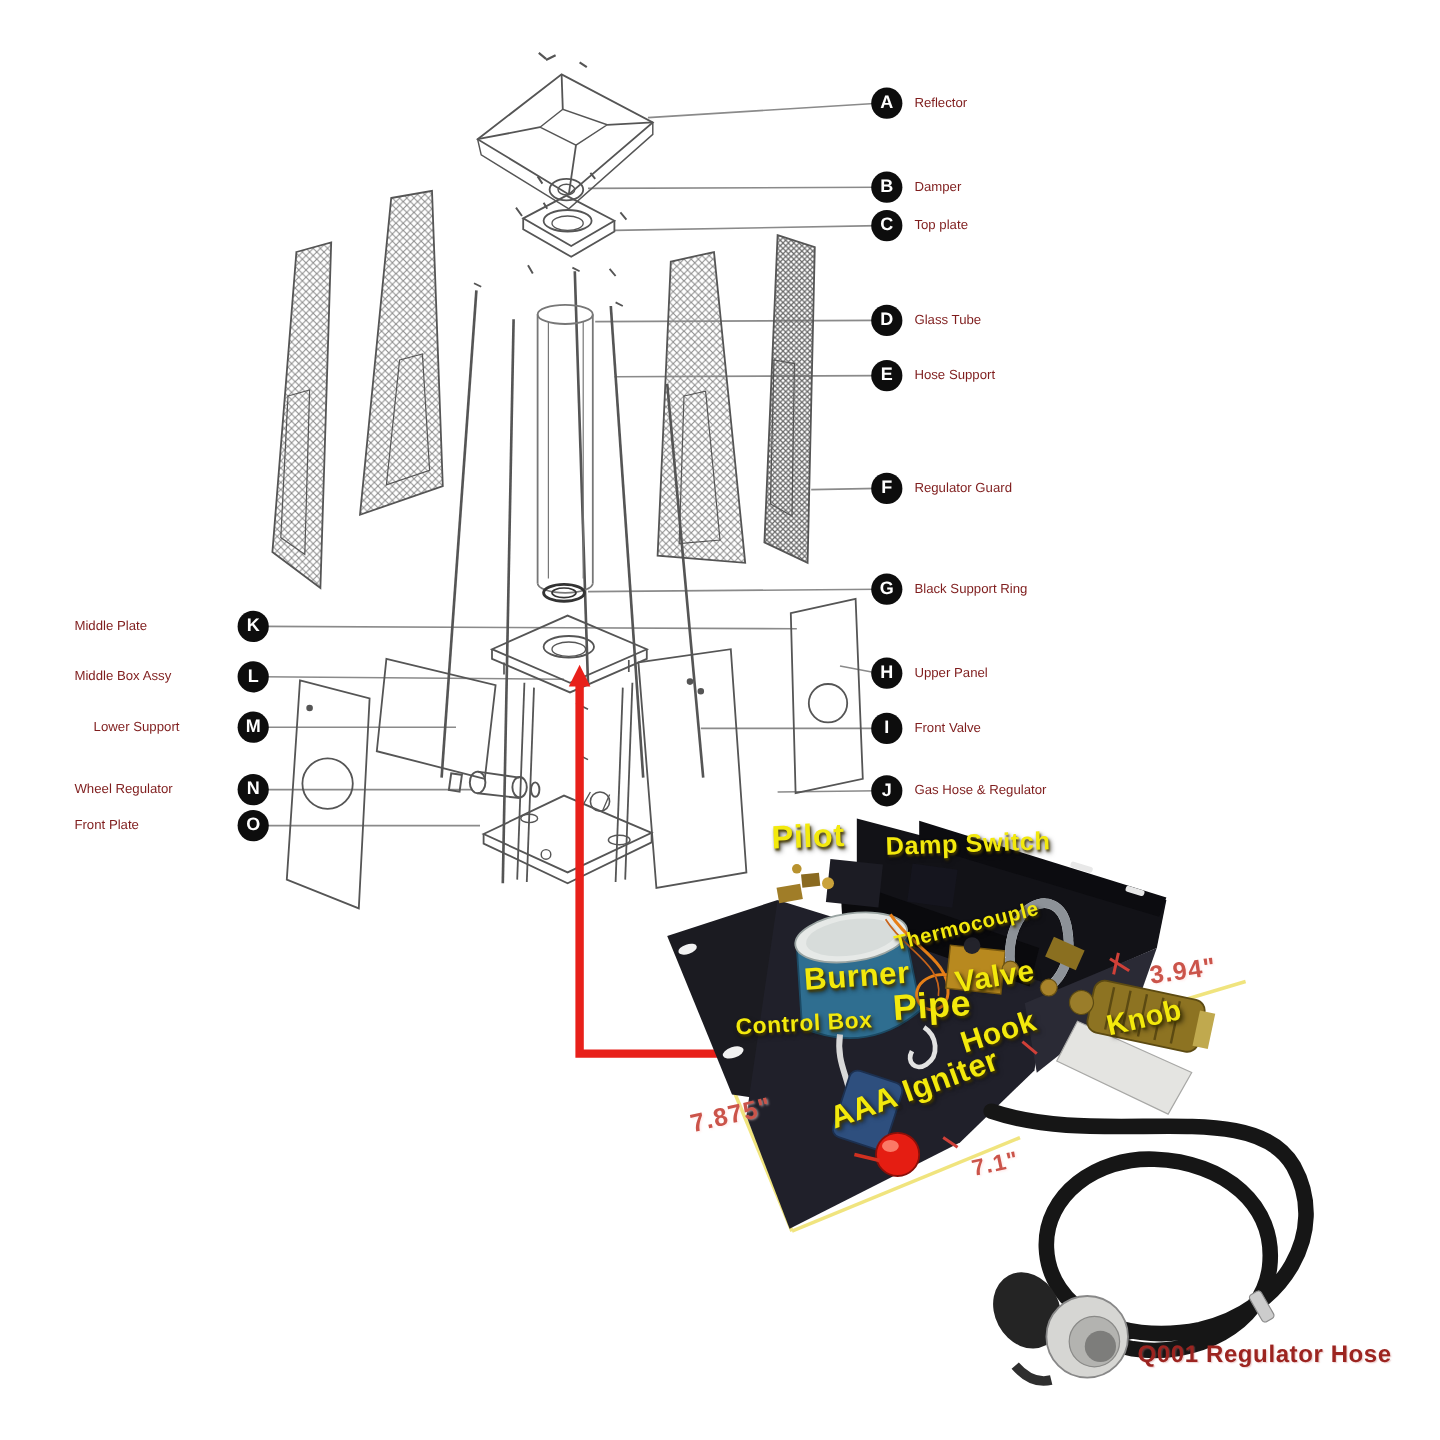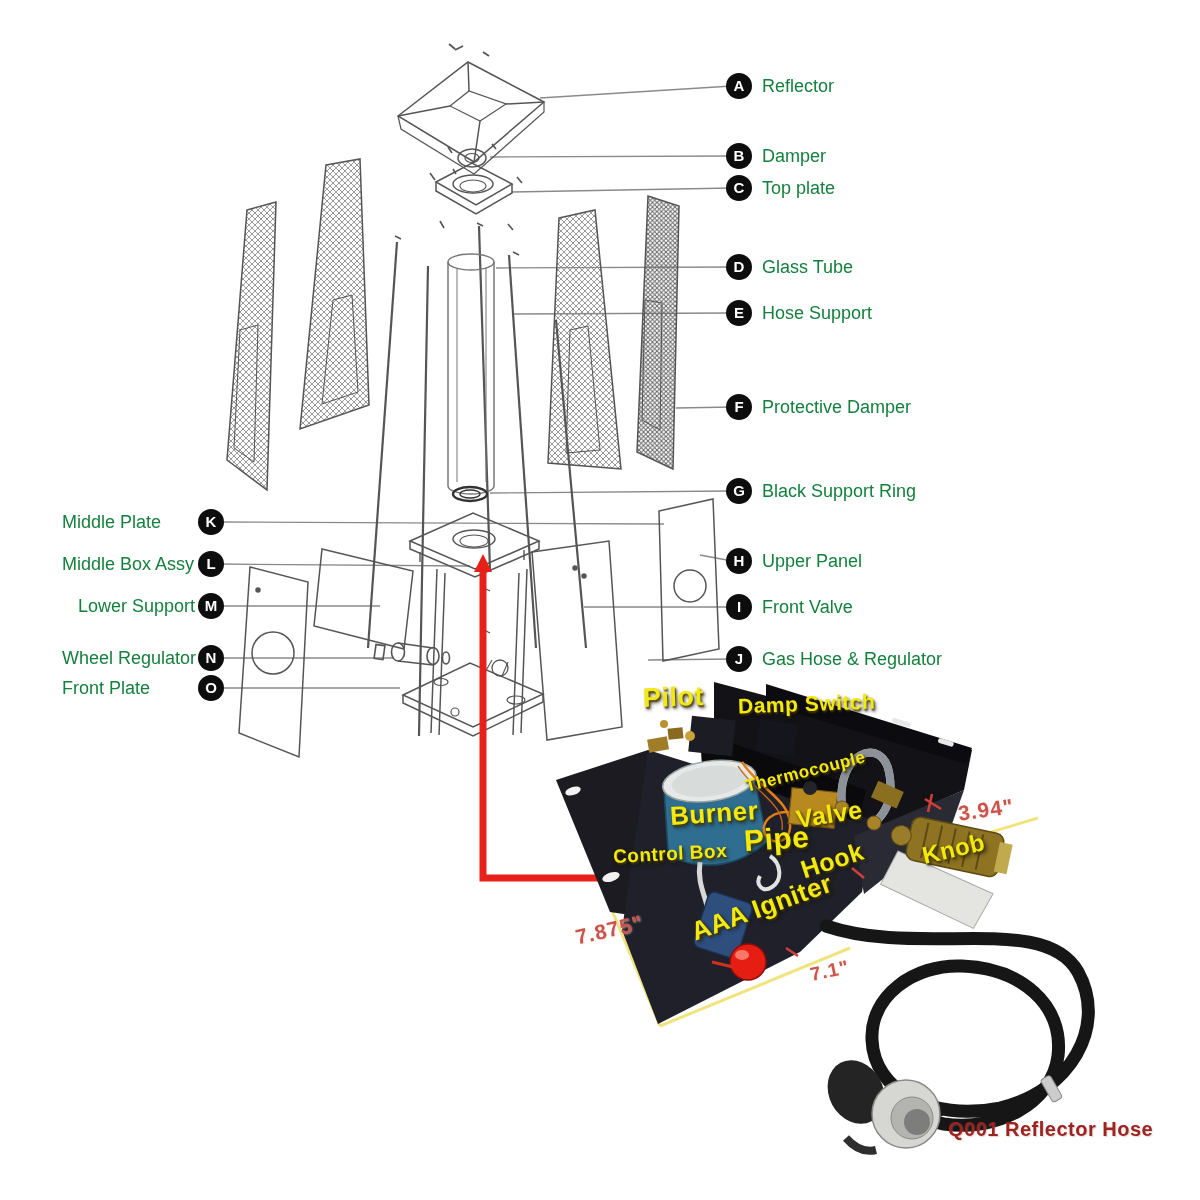--- a/index.html
+++ b/index.html
@@ -1,20 +1,20 @@
 <!DOCTYPE html>
 <html><head>
 <meta charset="utf-8">
 <style>
   html,body{margin:0;padding:0;background:#fff;font-family:"Liberation Sans",sans-serif;}
   #canvas{position:relative;width:1200px;height:1200px;background:#fff;overflow:hidden;}
   #linework{position:absolute;left:0;top:0;}
   .callout-badge{position:absolute;width:26px;height:26px;border-radius:50%;background:#0d0d0d;color:#fff;
     font-weight:bold;font-size:15px;line-height:26px;text-align:center;}
-  .callout-label{position:absolute;font-size:18px;color:#15803d;white-space:nowrap;line-height:20px;}
+  .callout-label{position:absolute;font-size:11px;color:#7f1d1d;white-space:nowrap;line-height:20px;}
   .photo-label{position:absolute;font-weight:bold;color:#f3e90c;white-space:nowrap;
     text-shadow:1px 2px 2px rgba(70,58,0,.95), 2px 3px 4px rgba(0,0,0,.55);letter-spacing:.5px;}
   .dim-label{position:absolute;font-weight:bold;color:#cb544a;white-space:nowrap;
     text-shadow:1px 1px 2px rgba(255,220,220,.6);letter-spacing:1px;}
   .caption-red{position:absolute;font-weight:bold;color:#9c2420;font-size:20px;white-space:nowrap;letter-spacing:.5px;
     text-shadow:1px 1px 1px rgba(200,120,120,.35);}
 </style>
 </head>
 <body>
 
@@ -266,21 +266,21 @@
   <span class="callout-badge" style="left:726px;top:175px">C</span>
   <span class="callout-label" style="left:762px;top:178px">Top plate</span>
 
   <span class="callout-badge" style="left:726px;top:254px">D</span>
   <span class="callout-label" style="left:762px;top:257px">Glass Tube</span>
 
   <span class="callout-badge" style="left:726px;top:300px">E</span>
   <span class="callout-label" style="left:762px;top:303px">Hose Support</span>
 
   <span class="callout-badge" style="left:726px;top:394px">F</span>
-  <span class="callout-label" style="left:762px;top:397px">Protective Damper</span>
+  <span class="callout-label" style="left:762px;top:397px">Regulator Guard</span>
 
   <span class="callout-badge" style="left:726px;top:478px">G</span>
   <span class="callout-label" style="left:762px;top:481px">Black Support Ring</span>
 
   <span class="callout-badge" style="left:726px;top:548px">H</span>
   <span class="callout-label" style="left:762px;top:551px">Upper Panel</span>
 
   <span class="callout-badge" style="left:726px;top:594px">I</span>
   <span class="callout-label" style="left:762px;top:597px">Front Valve</span>
 
@@ -310,15 +310,15 @@
   <span class="photo-label" style="left:744px;top:822px;font-size:30px;transform:rotate(-4deg)">Pipe</span>
   <span class="photo-label" style="left:613px;top:843px;font-size:19px;transform:rotate(-3deg)">Control Box</span>
   <span class="photo-label" style="left:800px;top:846px;font-size:25px;transform:rotate(-18deg)">Hook</span>
   <span class="photo-label" style="left:688px;top:892px;font-size:26px;transform:rotate(-20deg)">AAA Igniter</span>
   <span class="photo-label" style="left:922px;top:835px;font-size:24px;transform:rotate(-13deg)">Knob</span>
 
   <span class="dim-label" style="left:575px;top:918px;font-size:21px;transform:rotate(-13deg)">7.875"</span>
   <span class="dim-label" style="left:810px;top:960px;font-size:19px;transform:rotate(-12deg)">7.1"</span>
   <span class="dim-label" style="left:958px;top:798px;font-size:21px;transform:rotate(-8deg)">3.94"</span>
 
-  <span class="caption-red" style="left:948px;top:1118px">Q001 Reflector Hose</span>
+  <span class="caption-red" style="left:948px;top:1118px">Q001 Regulator Hose</span>
 
 </div>
 
 </body></html>

